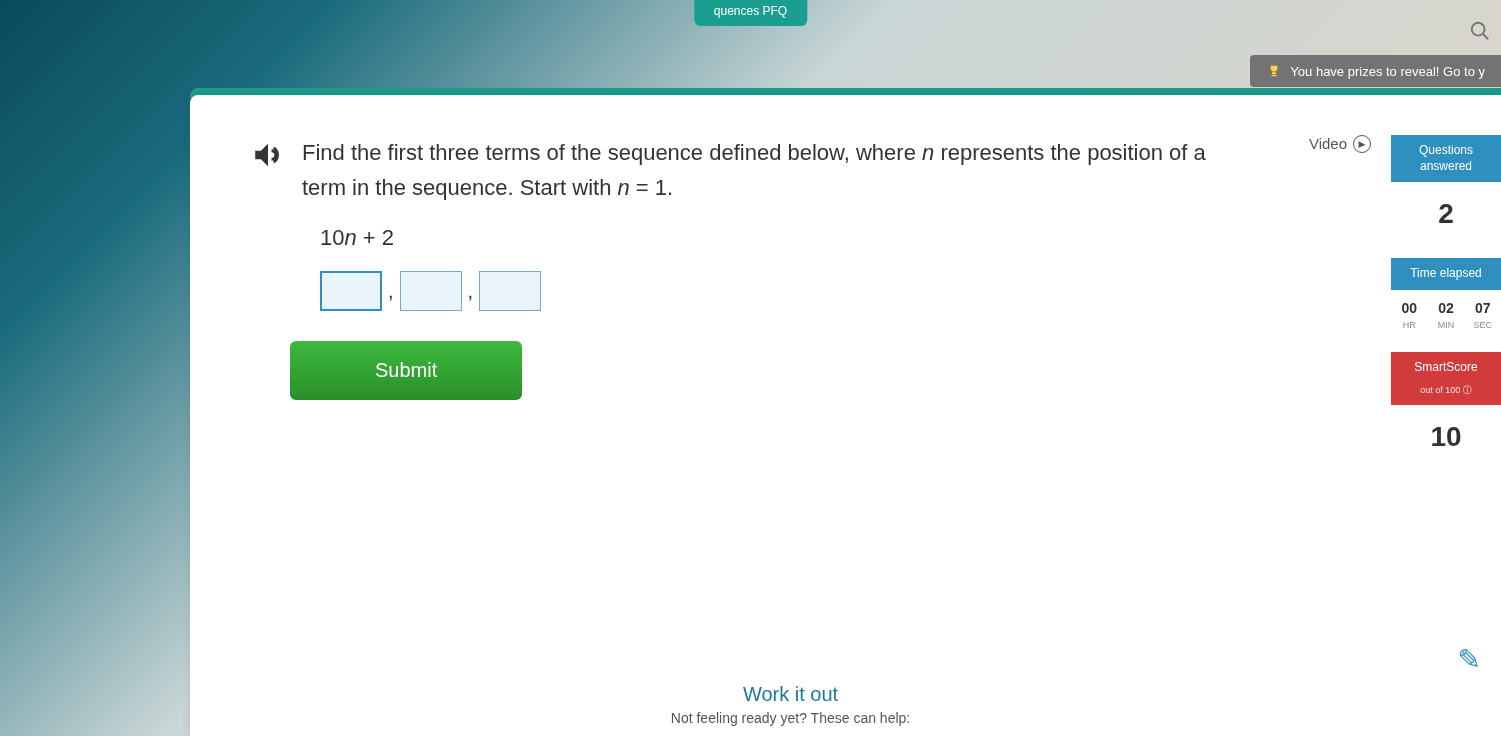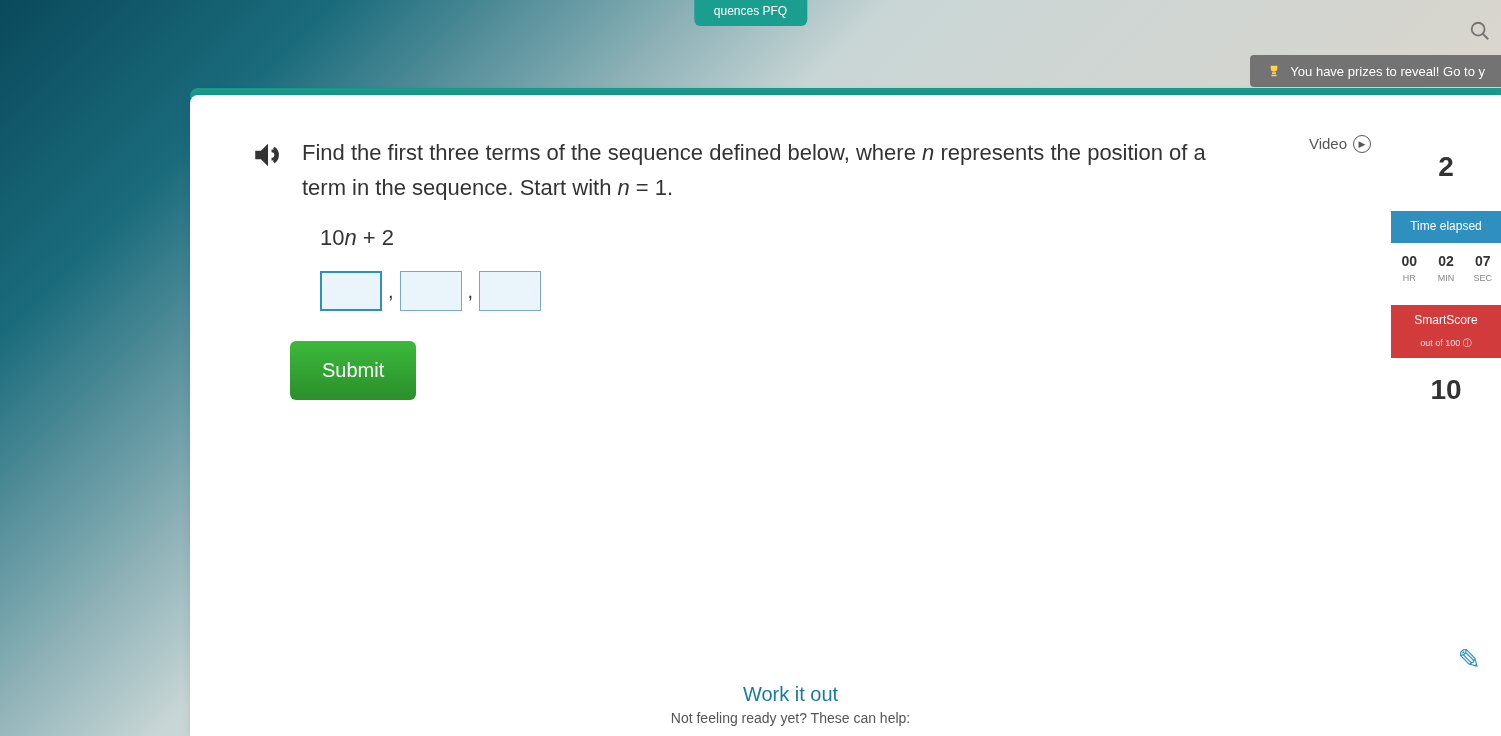--- a/index.html
+++ b/index.html
@@ -119,21 +119,21 @@
       border: 2px solid #2f8fbf;
     }
     .comma { font-size: 20px; color: #333; }
     .submit-btn {
       margin-left: 40px;
       background: #2e9e2e;
       background: linear-gradient(#3cb93c, #2a8f2a);
       color: #fff;
       border: none;
       border-radius: 6px;
-      padding: 18px 32px;
+      padding: 18px 85px;
       font-size: 20px;
       cursor: pointer;
     }
     .video-link {
       position: absolute;
       top: 40px;
       right: 20px;
       color: #555;
       font-size: 15px;
       display: flex;
@@ -276,20 +276,21 @@
     <button class="submit-btn">Submit</button>
 
     <div class="footer-help">
       <div class="work-it-out">Work it out</div>
       <div class="help-sub">Not feeling ready yet? These can help:</div>
     </div>
   </div>
 
   <div class="sidebar">
     <div class="side-block">
+      <div class="side-header">Questions answered</div>
       <div class="side-body">2</div>
     </div>
     <div class="side-block">
       <div class="side-header">Time elapsed</div>
       <div class="time-grid">
         <div class="val">00</div>
         <div class="val">02</div>
         <div class="val">07</div>
         <div class="lbl">HR</div>
         <div class="lbl">MIN</div>

